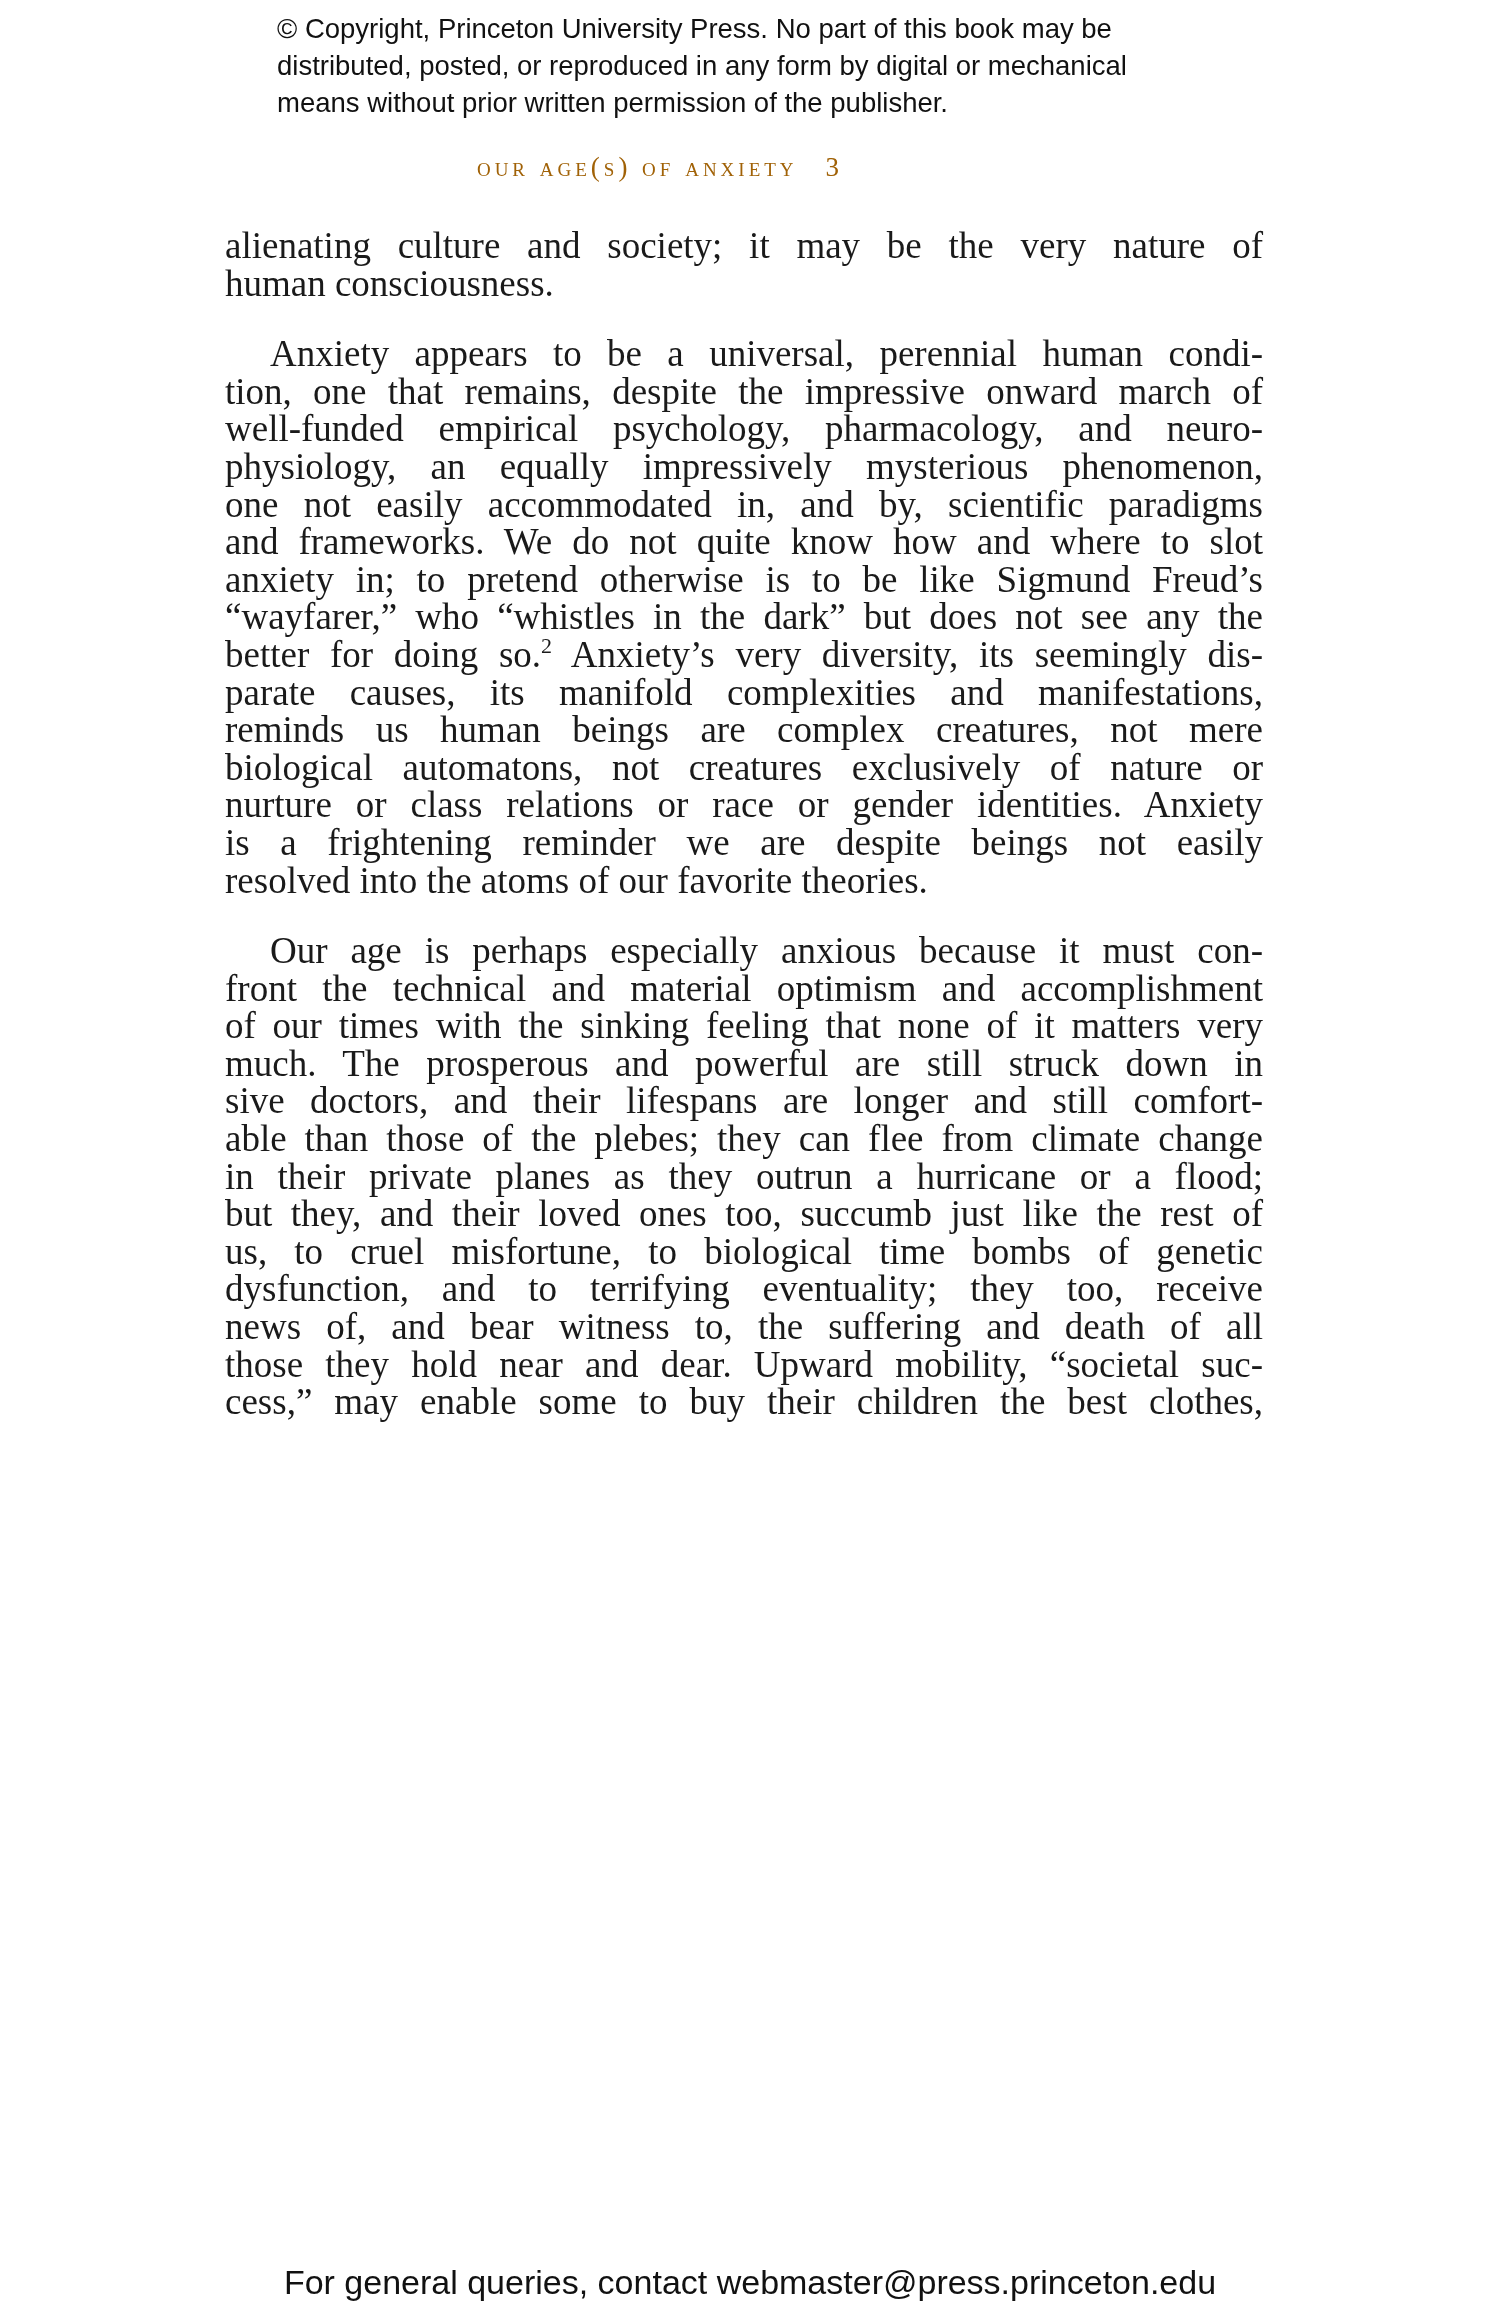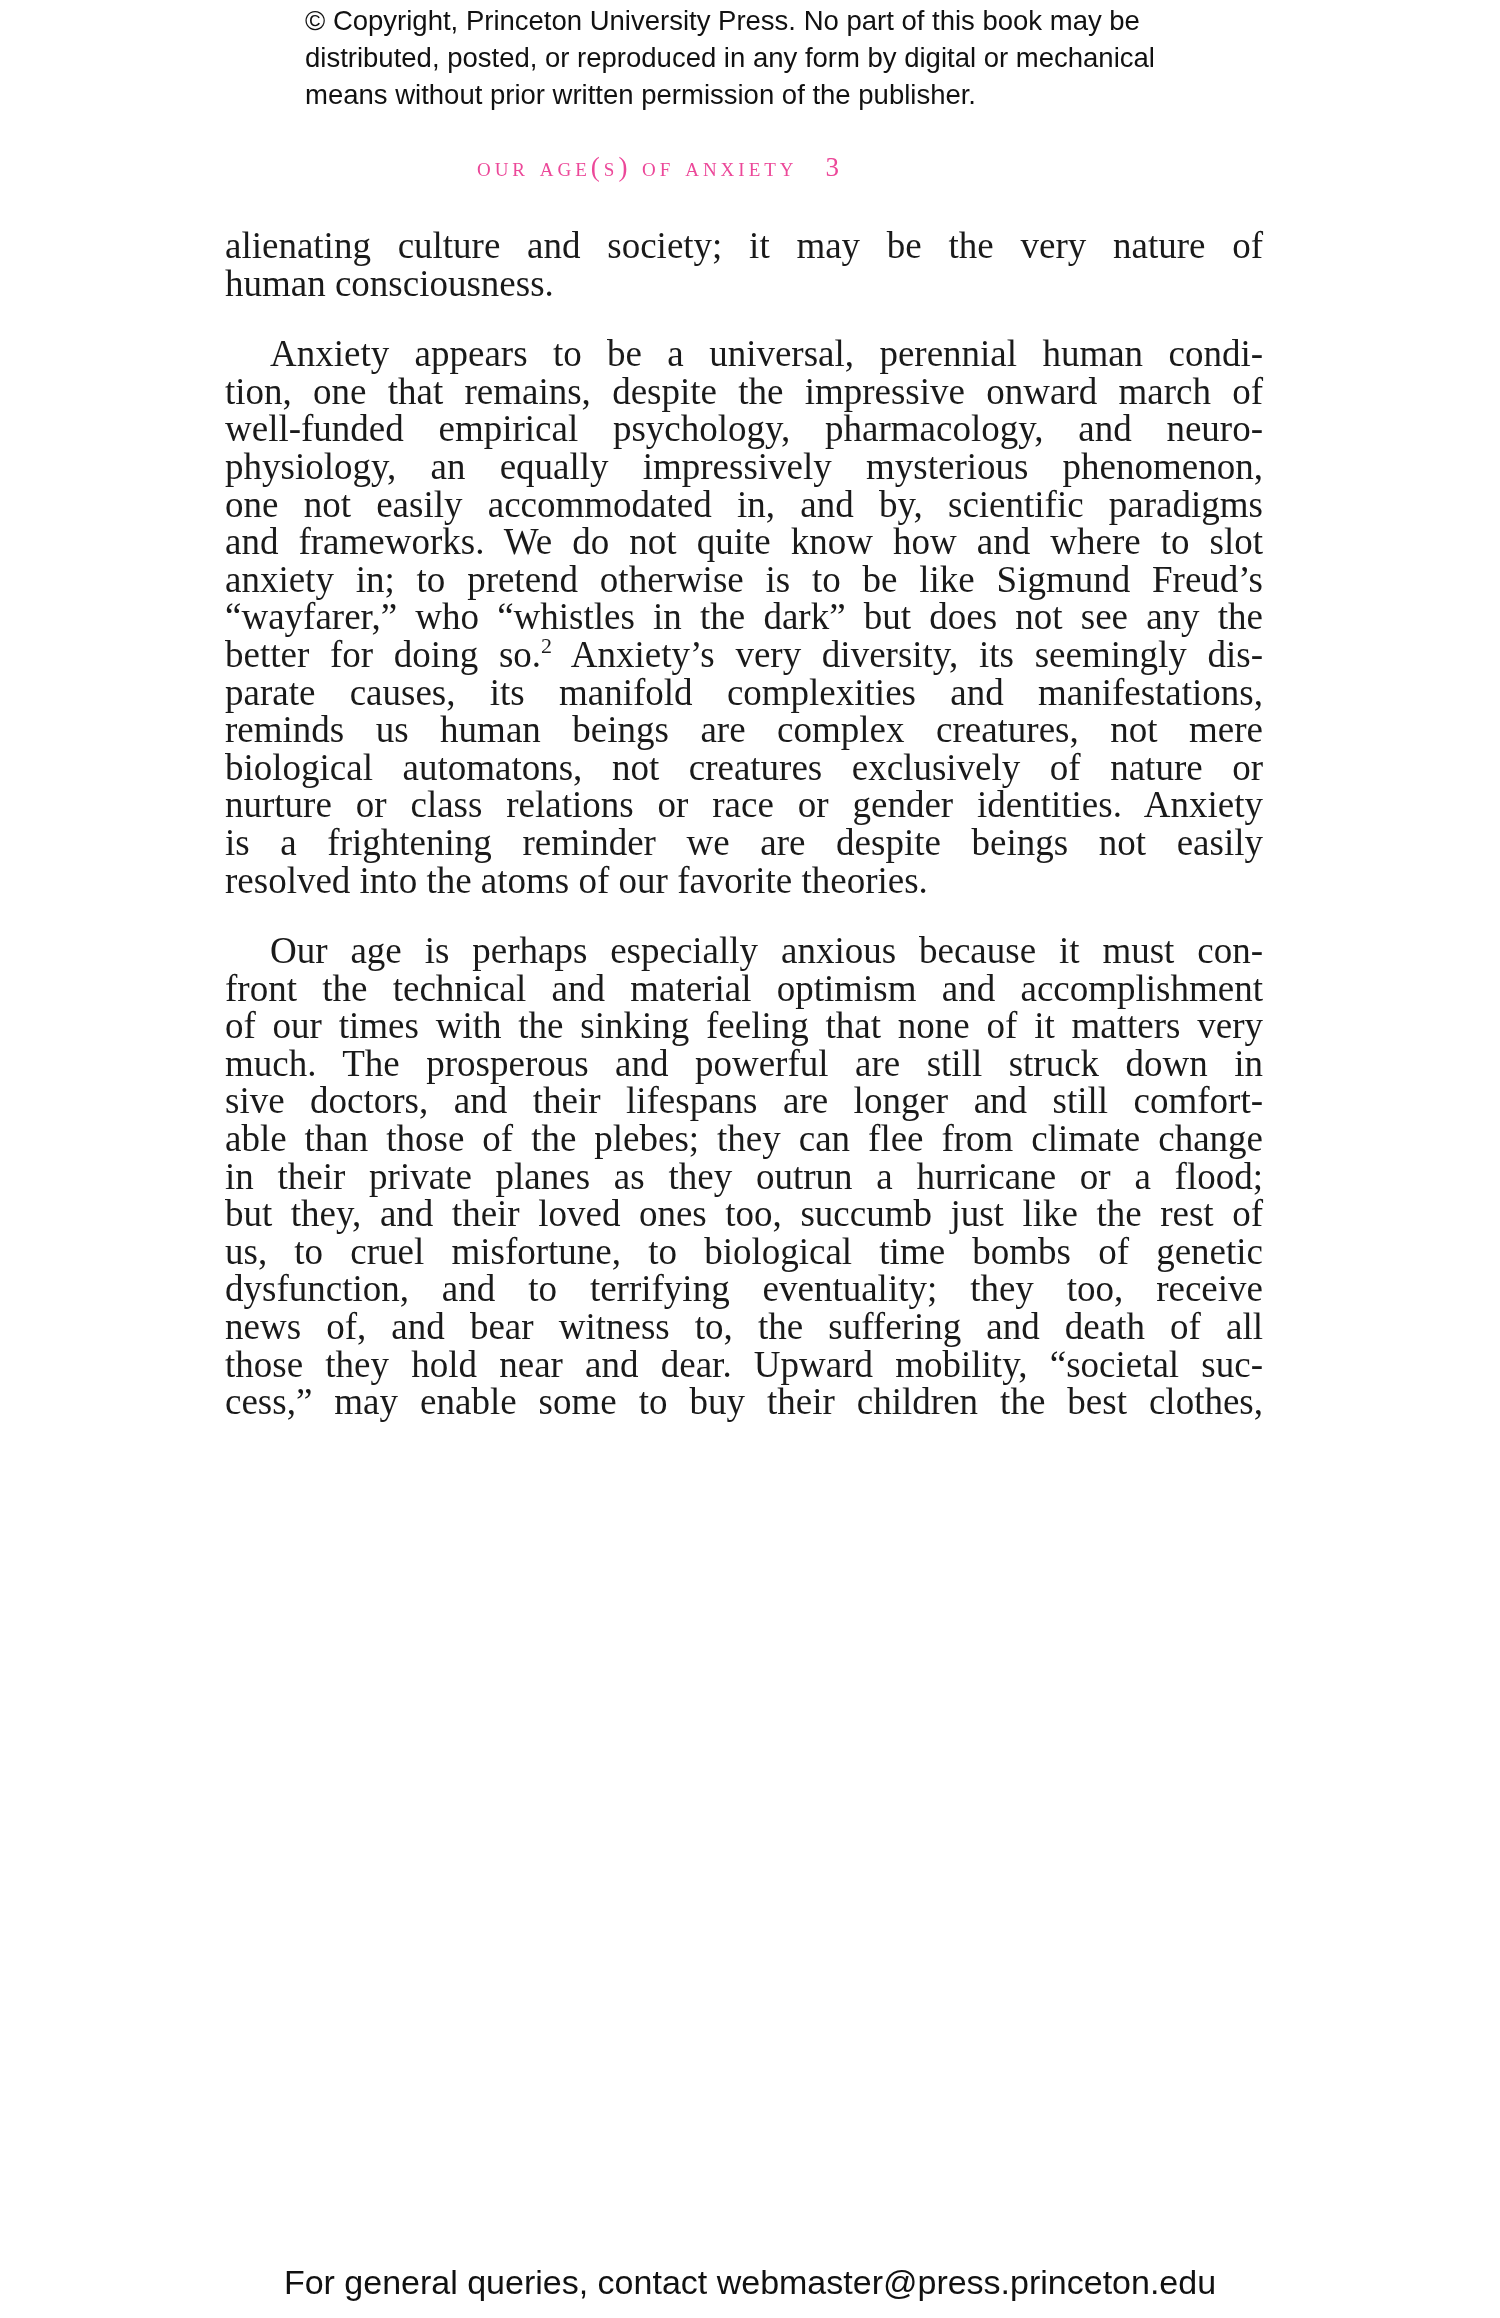--- a/index.html
+++ b/index.html
@@ -1,24 +1,24 @@
 <!DOCTYPE html>
 <html><head>
 <meta charset="utf-8">
 <style>
   html, body { margin: 0; padding: 0; background: #ffffff; }
   body { width: 1500px; height: 2318px; position: relative; overflow: hidden; color: #1a1a1a; }
   .copyright {
-    position: absolute; left: 277px; top: 2px; width: 1000px;
-    font-family: "Liberation Sans", sans-serif; font-size: 27.5px; line-height: 37px; color: #111; margin-left: 28px;
+    position: absolute; left: 277px; top: 10px; width: 1000px;
+    font-family: "Liberation Sans", sans-serif; font-size: 27.5px; line-height: 37px; color: #111;
   }
   .copyright div { white-space: nowrap; }
   .running-head {
     position: absolute; left: 0; top: 152px; width: 1316px; text-align: center;
-    font-family: "Liberation Serif", serif; font-size: 21px; letter-spacing: 4.5px; color: #ec4899;
+    font-family: "Liberation Serif", serif; font-size: 21px; letter-spacing: 4.5px; color: #a16207;
   }
   .running-head .title { font-variant: small-caps; text-transform: lowercase; font-size: 27px; letter-spacing: 4px; }
   .running-head .page { margin-left: 28px; font-size: 27px; letter-spacing: 0; }
   .body-text {
     position: absolute; left: 225px; top: 227px; width: 1038px;
     font-family: "Liberation Serif", serif; font-size: 37px; line-height: 37.6px; color: #1a1a1a;
   }
   .line { display: block; text-align: justify; text-align-last: justify; white-space: nowrap; height: 37.6px; overflow: visible; }
   .line.indent { padding-left: 45px; margin-top: 33px; }
   .line.last { text-align-last: left; }

